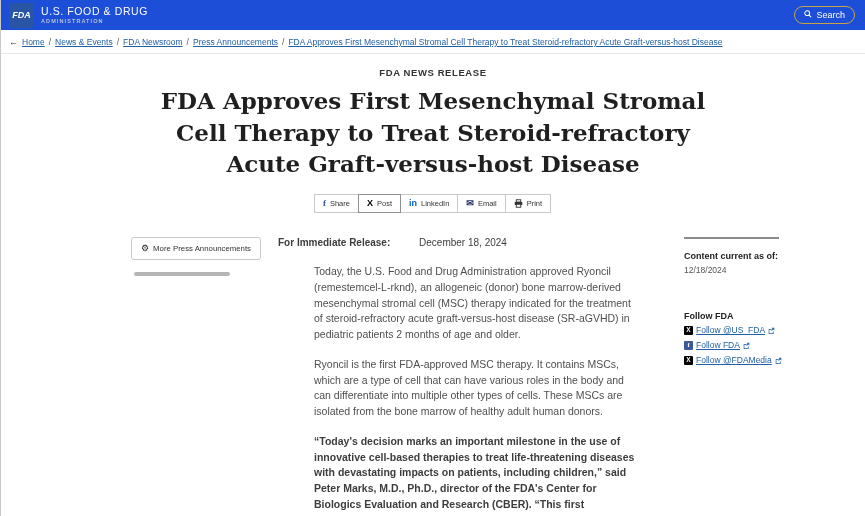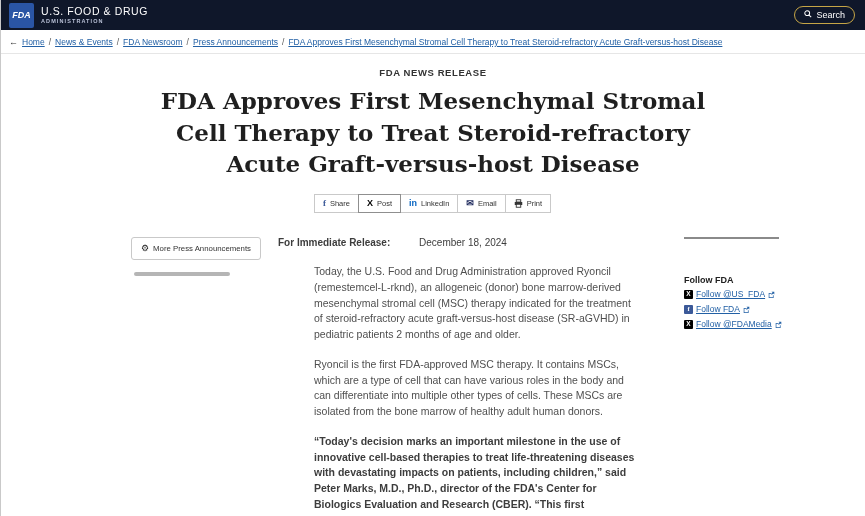--- a/index.html
+++ b/index.html
@@ -7,21 +7,21 @@
   body {
     background: #ffffff;
     border-left: 1px solid #c9c9c9;
     font-family: "Liberation Sans", sans-serif;
     color: #4f4f4f;
   }
 
   
   .site-header {
     height: 30px;
-    background: #0f172a;
+    background: #1d4ed8;
     display: flex;
     align-items: center;
     padding: 0 10px 0 8px;
   }
   .fda-logo {
     width: 25px; height: 25px;
     background: #2a55a5;
     color: #fff;
     font-weight: bold;
     font-style: italic;
@@ -233,20 +233,24 @@
       <span>December 18, 2024</span>
     </div>
     <p>Today, the U.S. Food and Drug Administration approved Ryoncil (remestemcel-L-rknd), an allogeneic (donor) bone marrow-derived mesenchymal stromal cell (MSC) therapy indicated for the treatment of steroid-refractory acute graft-versus-host disease (SR-aGVHD) in pediatric patients 2 months of age and older.</p>
     <p>Ryoncil is the first FDA-approved MSC therapy. It contains MSCs, which are a type of cell that can have various roles in the body and can differentiate into multiple other types of cells. These MSCs are isolated from the bone marrow of healthy adult human donors.</p>
     <p class="quote">“Today's decision marks an important milestone in the use of innovative cell-based therapies to treat life-threatening diseases with devastating impacts on patients, including children,” said Peter Marks, M.D., Ph.D., director of the FDA's Center for Biologics Evaluation and Research (CBER). “This first mesenchymal stromal cell therapy approval demonstrates the FDA's commitment to supporting the development of safe and effective products that could improve the quality of life for</p>
   </div>
 
   <aside class="col-right">
     <div class="side-rule"></div>
 
+    <div class="side-group">
+      <div class="side-label">Content current as of:</div>
+      <div class="side-value">12/18/2024</div>
+    </div>
 
 
     <div class="side-group follow">
       <div class="side-label">Follow FDA</div>
 
       <div class="follow-link-row">
         <span class="sq-icon sq-x">X</span>
         <a class="follow-link">Follow @US_FDA</a>
         <span class="ext-icon">
           <svg width="7" height="7" viewBox="0 0 10 10">

